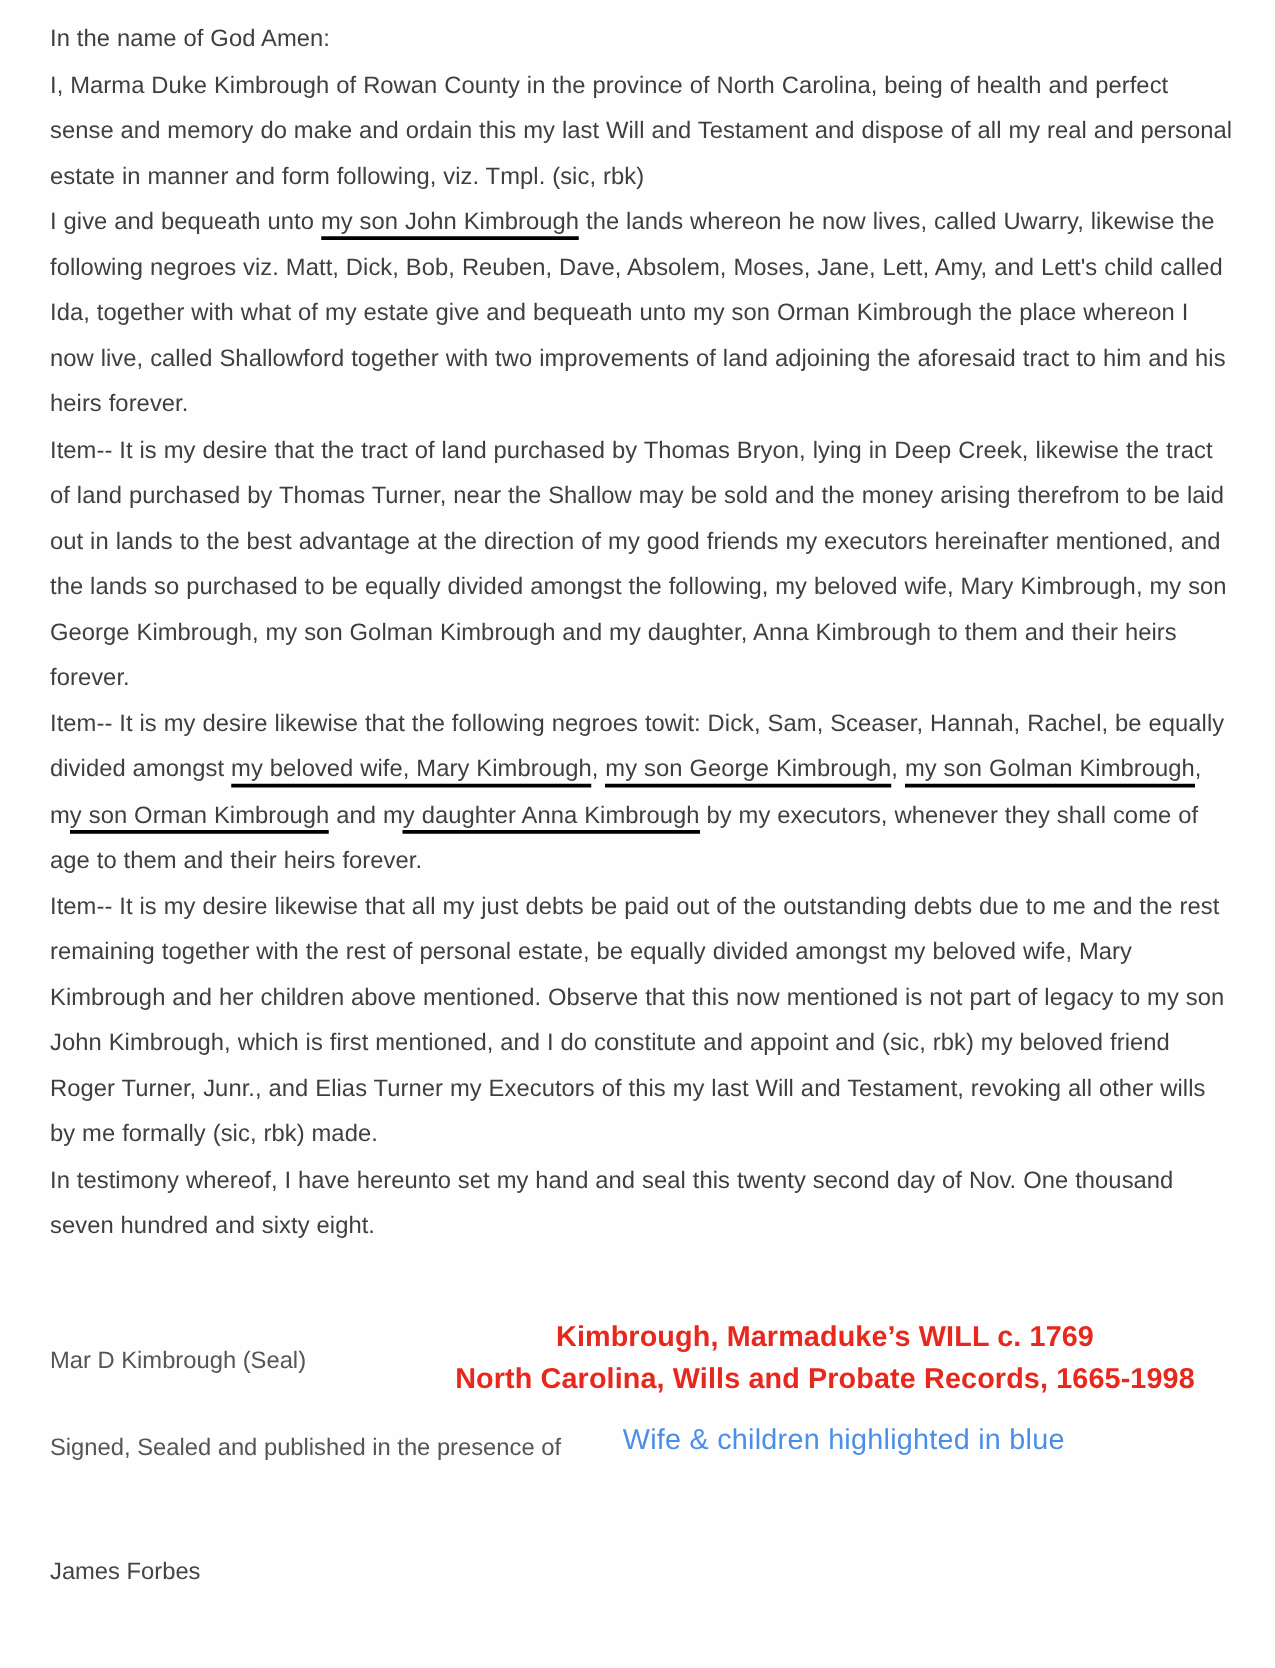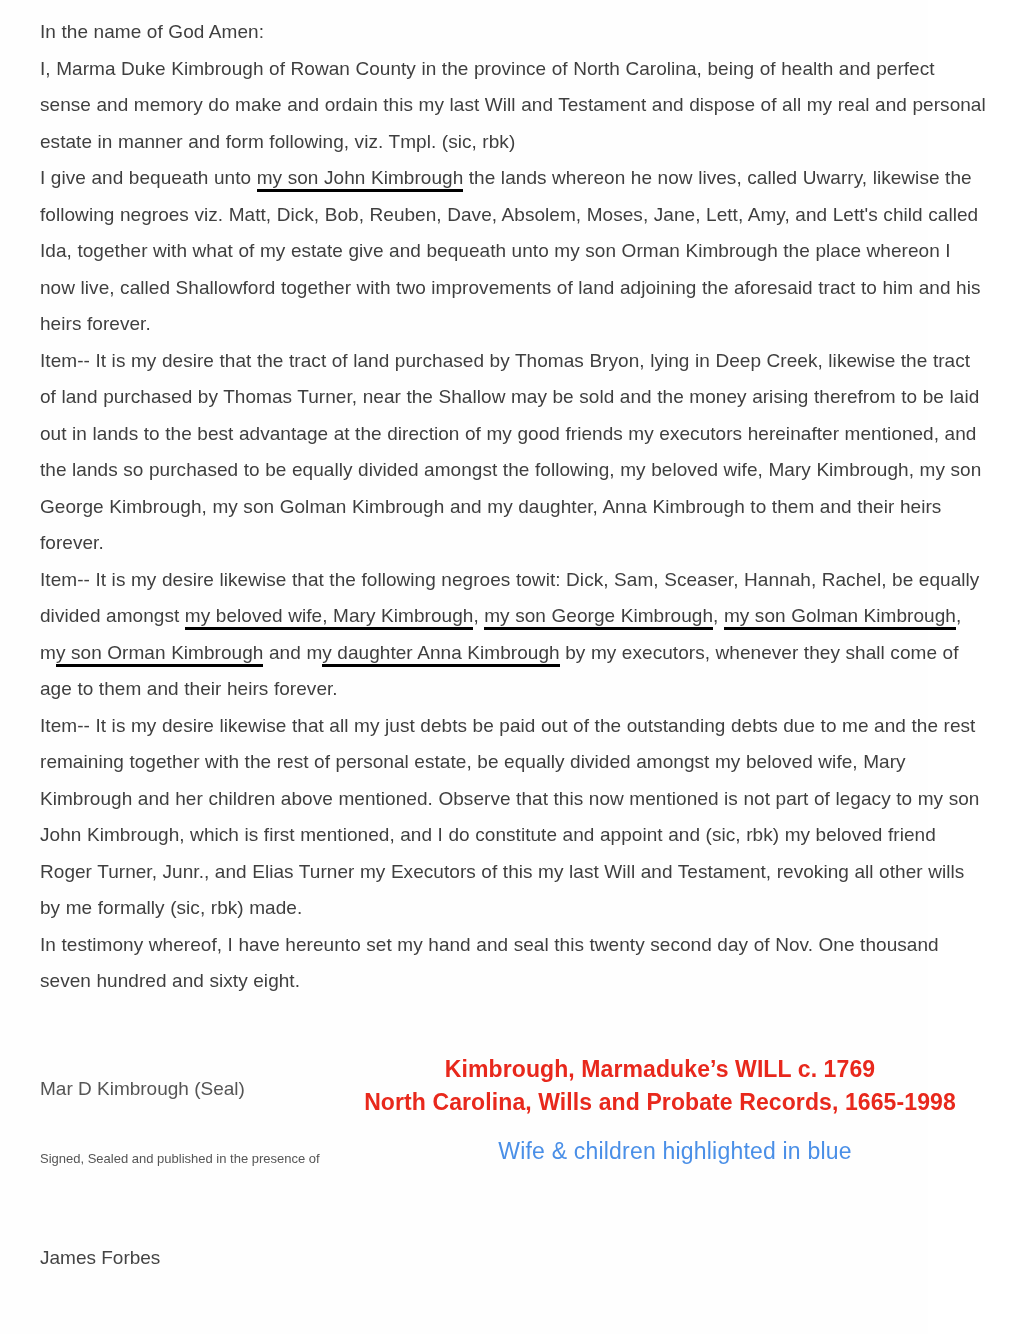--- a/index.html
+++ b/index.html
@@ -71,21 +71,21 @@
     font-size: 19px;
     line-height: 28px;
     color: #555555;
     margin-top: 20px;
   }
 
   .witness-line {
     position: absolute;
     left: 0px;
     top: 90px;
-    font-size: 13px;
+    font-size: 19px;
     line-height: 28px;
     color: #555555;
   }
 
   .annot {
     position: absolute;
     left: 250px;
     top: -2px;
     width: 740px;
     text-align: center;

